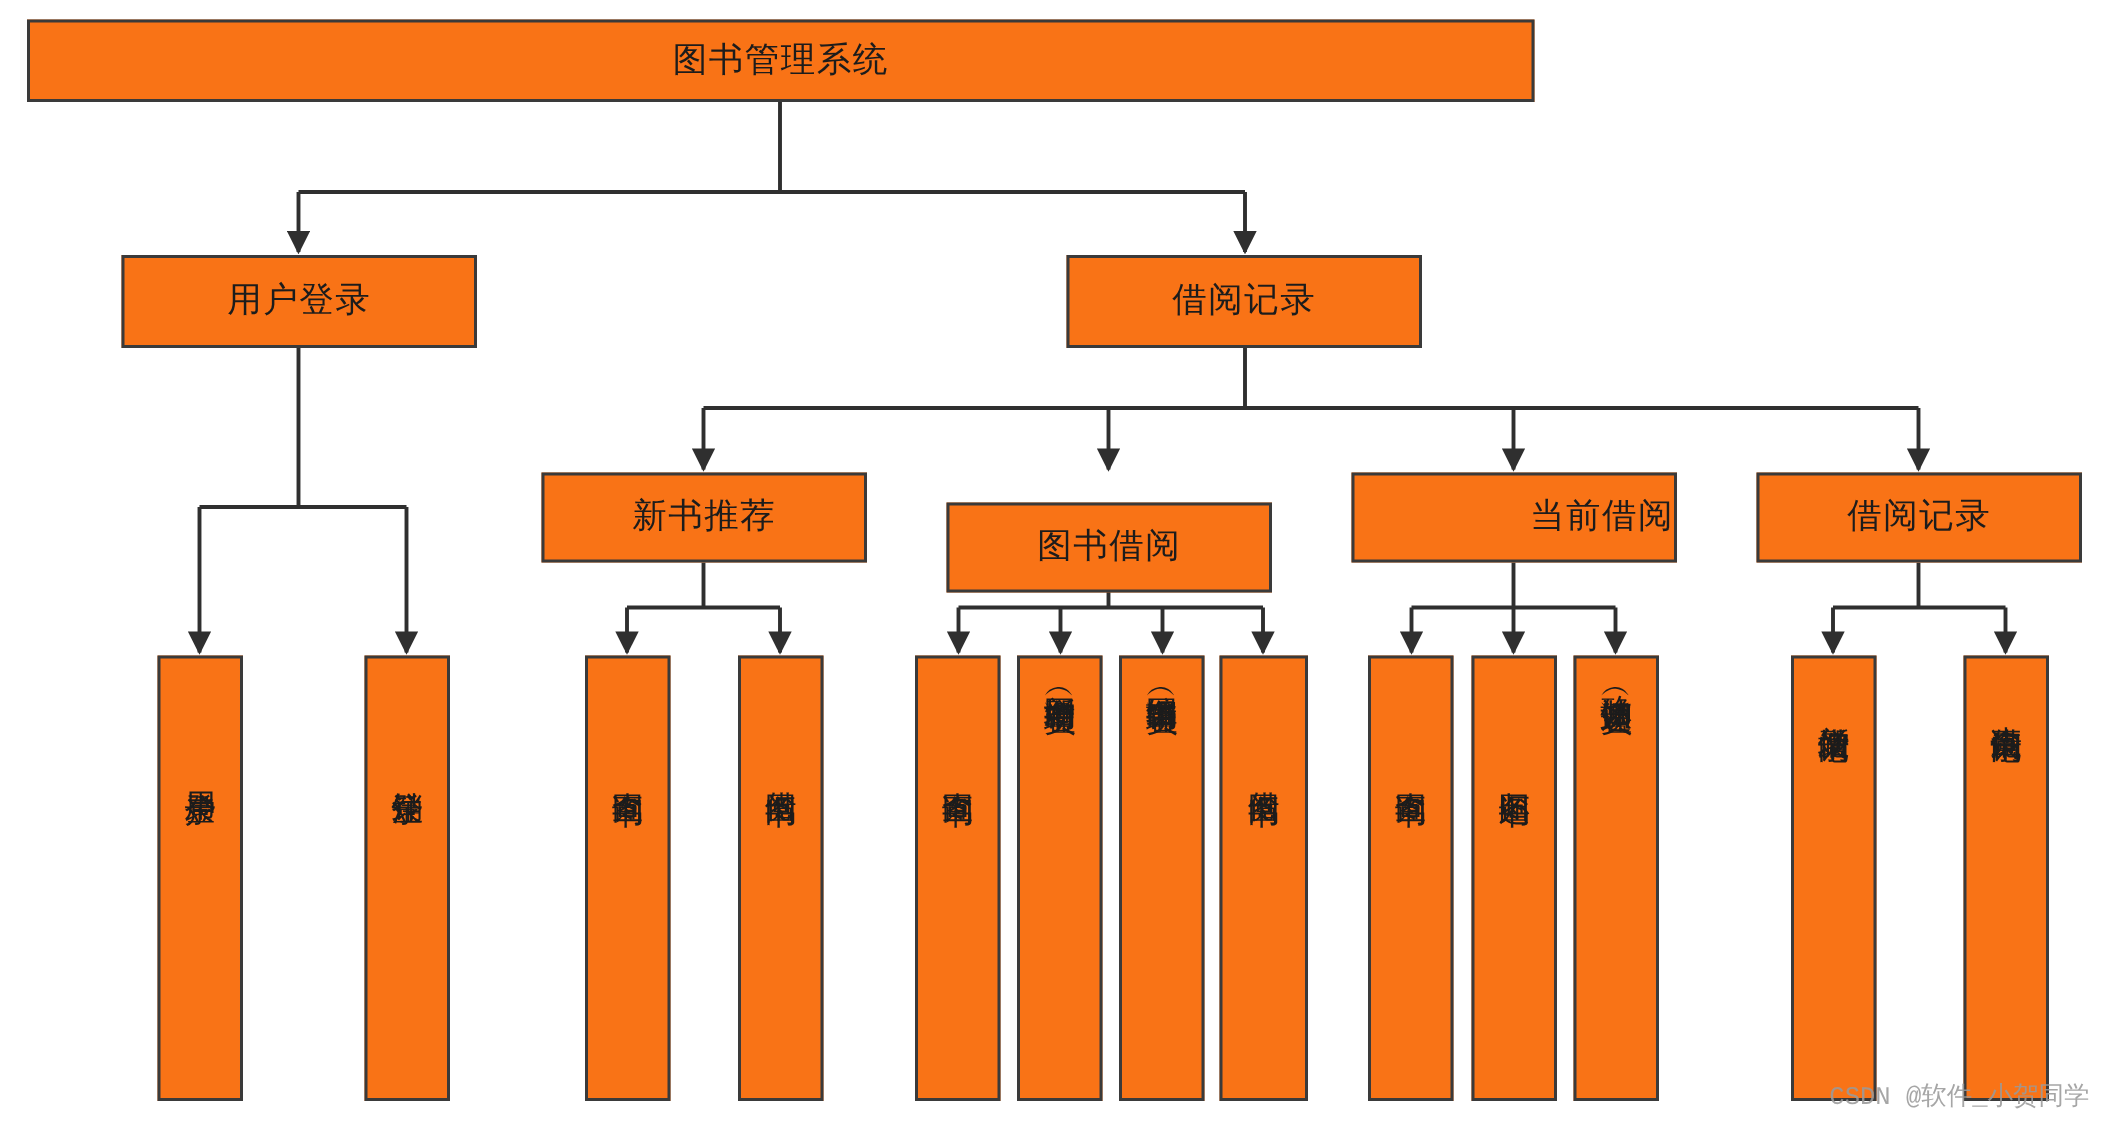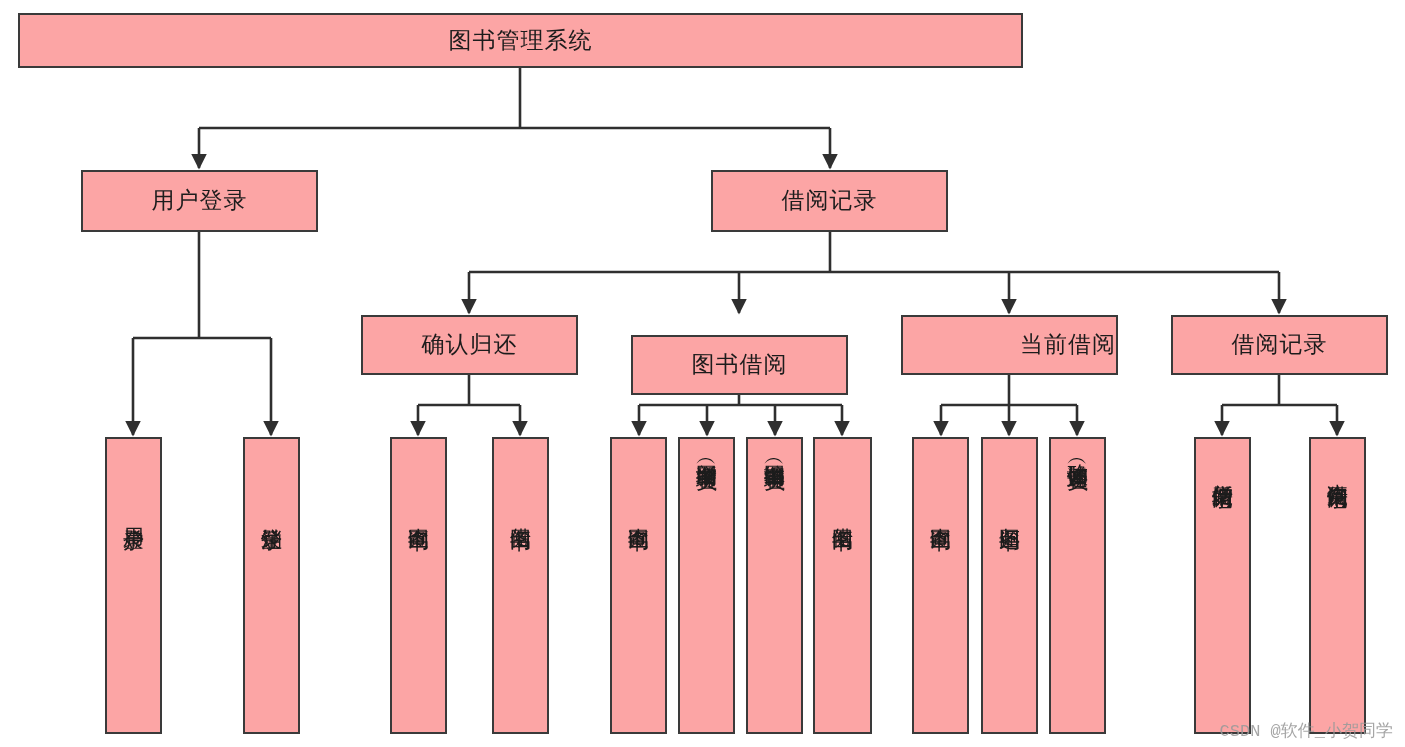--- a/index.html
+++ b/index.html
@@ -21,21 +21,21 @@
     position: absolute;
     left: 0;
     top: 0;
     width: 1405px;
     height: 747px;
     pointer-events: none;
   }
   .node {
     position: absolute;
     box-sizing: border-box;
-    background: #fca5a5;
+    background: #f97316;
     border: 2px solid #3a3a3a;
     display: flex;
     align-items: center;
     justify-content: center;
     color: #1c1c1c;
   }
   .node.horiz {
     font-size: 23px;
     letter-spacing: 1px;
     line-height: 1.1;
@@ -132,21 +132,21 @@
   </div>
 
   <div class="node horiz" style="left:81px; top:170px; width:237px; height:62px;">
     <span>用户登录</span>
   </div>
   <div class="node horiz" style="left:711px; top:170px; width:237px; height:62px;">
     <span>借阅记录</span>
   </div>
 
   <div class="node horiz" style="left:361px; top:315px; width:217px; height:60px;">
-    <span>确认归还</span>
+    <span>新书推荐</span>
   </div>
   <div class="node horiz" style="left:631px; top:315px; width:217px; height:60px;margin-top:20px;">
     <span>图书借阅</span>
   </div>
   <div class="node horiz" style="left:901px; top:315px; width:217px; height:60px;justify-content:flex-end;">
     <span>当前借阅</span>
   </div>
   <div class="node horiz" style="left:1171px; top:315px; width:217px; height:60px;">
     <span>借阅记录</span>
   </div>

